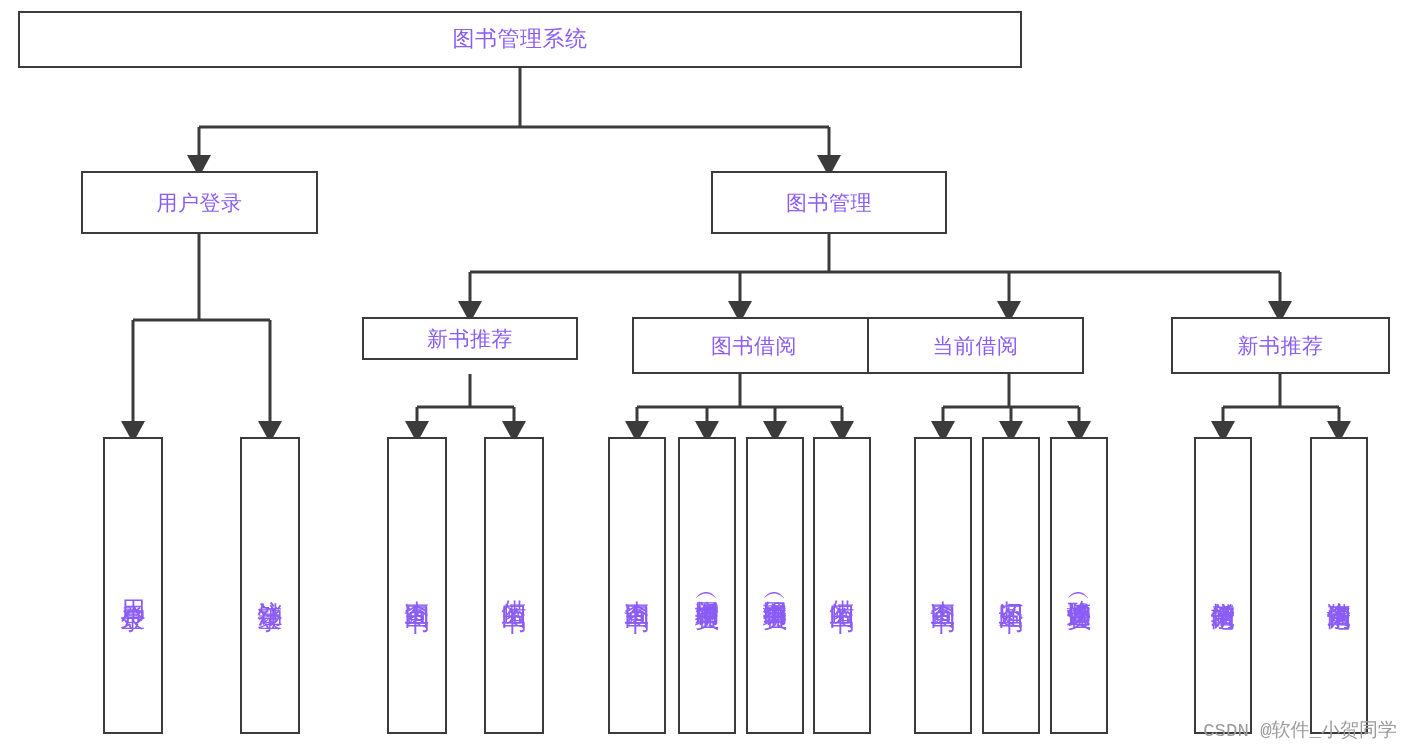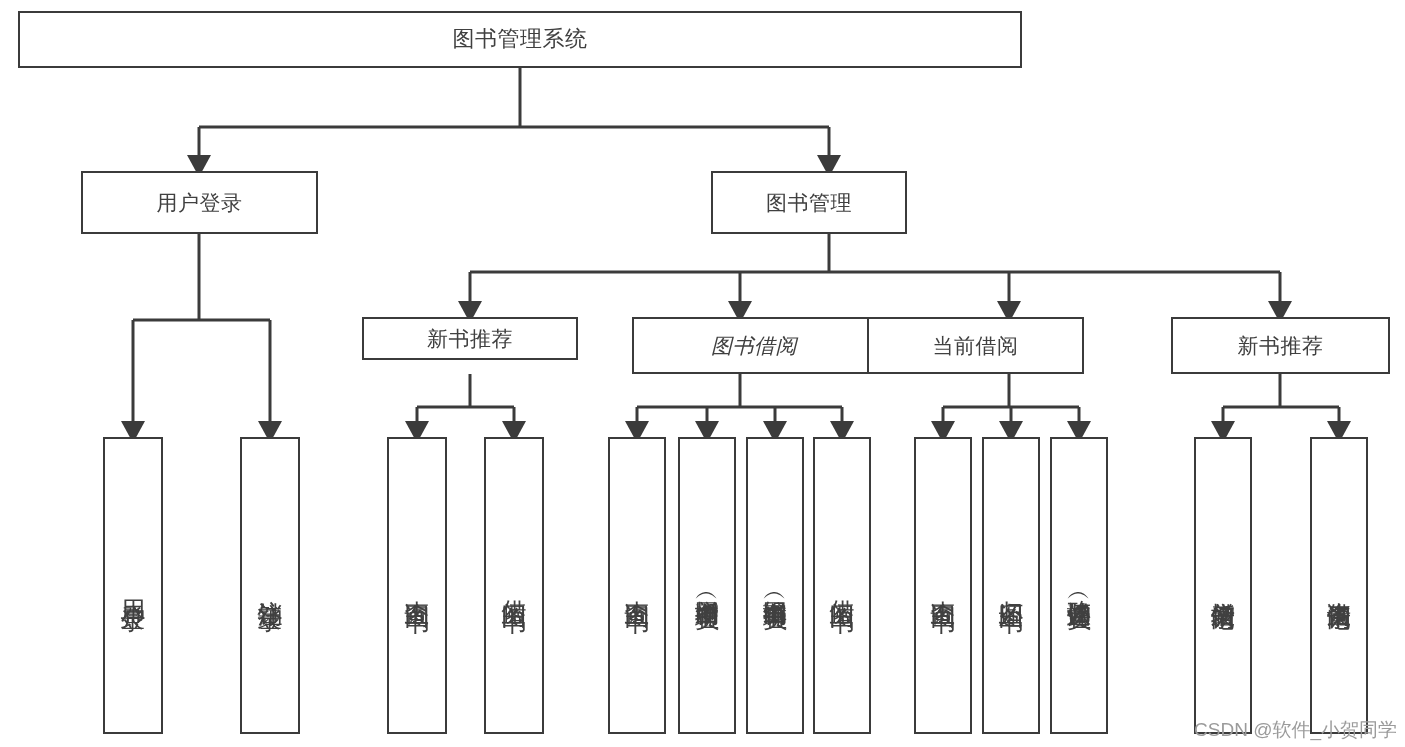--- a/index.html
+++ b/index.html
@@ -27,21 +27,21 @@
     pointer-events: none;
   }
   .node {
     position: absolute;
     box-sizing: border-box;
     background: #ffffff;
     border: 2.5px solid #3b3b3b;
     display: flex;
     align-items: center;
     justify-content: center;
-    color: #404040;
+    color: #8b5cf6;
     z-index: 2;
   }
   .node .label {
     display: block;
     text-align: center;
     letter-spacing: 0.5px;
   }
   
   .node.horiz .label {
     font-size: 21px;
@@ -71,20 +71,21 @@
     letter-spacing: 1px;
   }
   #watermark {
     position: absolute;
     right: 8px;
     bottom: 4px;
     font-size: 19px;
     color: #9b9b9b;
     white-space: nowrap;
     z-index: 3;
+    font-family: Liberation Mono, monospace;
   }
 </style>
 </head>
 <body>
 
 <div id="diagram">
 
   <svg id="connectors" viewBox="0 0 1405 747" width="1405" height="747">
     <defs>
       <marker id="arrow" viewBox="0 0 12 12" refX="5.5" refY="6" markerWidth="8" markerHeight="8" orient="auto-start-reverse">
@@ -135,28 +136,28 @@
     </g>
   </svg>
 
   <div class="node horiz root" style="left:18px; top:11px; width:1004px; height:57px;">
     <span class="label">图书管理系统</span>
   </div>
 
   <div class="node horiz" style="left:81px; top:171px; width:237px; height:63px;">
     <span class="label">用户登录</span>
   </div>
-  <div class="node horiz" style="left:711px; top:171px; width:196px; height:63px;">
+  <div class="node horiz" style="left:711px; top:171px; width:236px; height:63px;">
     <span class="label">图书管理</span>
   </div>
 
   <div class="node horiz" style="left:362px; top:317px; width:216px; height:43px;">
     <span class="label">新书推荐</span>
   </div>
-  <div class="node horiz" style="left:632px; top:317px; width:244px; height:57px;font-style:italic;">
+  <div class="node horiz" style="left:632px; top:317px; width:244px; height:57px;">
     <span class="label">图书借阅</span>
   </div>
   <div class="node horiz" style="left:867px; top:317px; width:217px; height:57px;">
     <span class="label">当前借阅</span>
   </div>
   <div class="node horiz" style="left:1171px; top:317px; width:219px; height:57px;">
     <span class="label">新书推荐</span>
   </div>
 
   <div class="node vert" style="left:103px; top:437px; width:60px; height:297px;">

